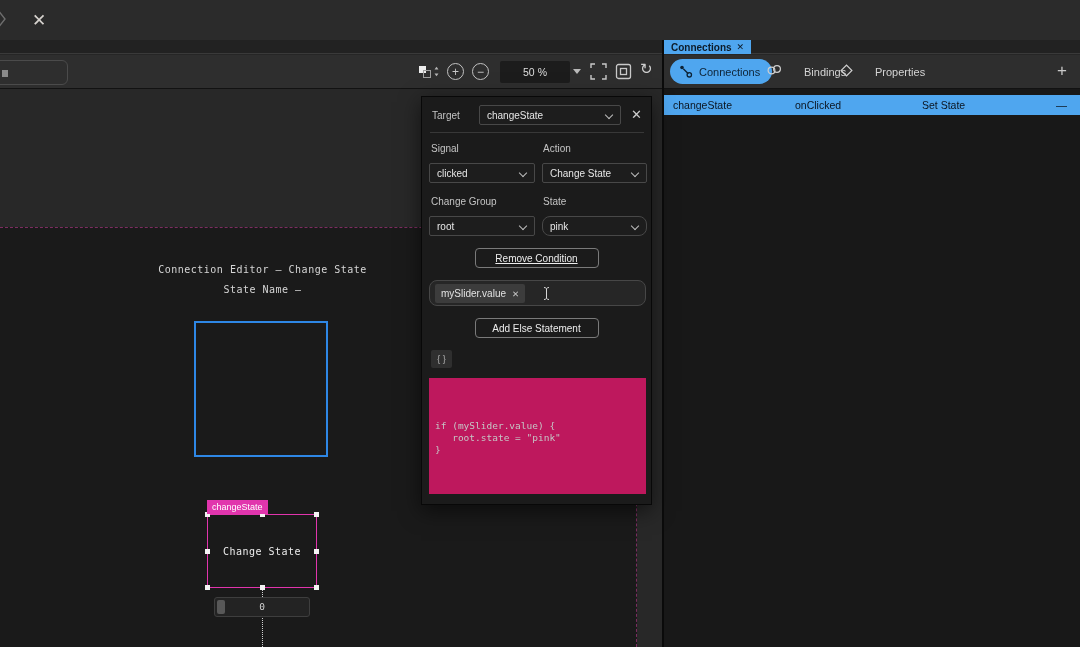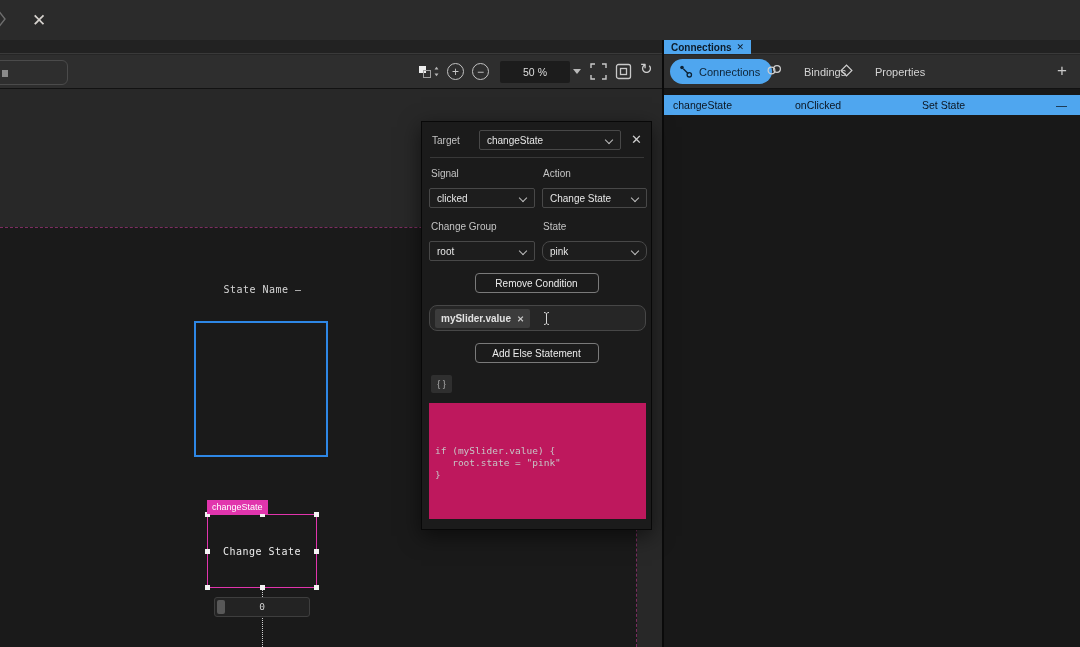--- a/index.html
+++ b/index.html
@@ -75,41 +75,41 @@
   .h { position:absolute; width:5px; height:5px; background:#f4f4f4; z-index:6; }
   #dotline { left:262px; top:499px; height:59px; border-left:1px dotted #cfcfcf; z-index:2; }
   #slider { left:214px; top:508px; width:96px; height:20px; background:#232323;
             border:1px solid #3e3e3e; border-radius:3px; z-index:3; }
   #slider-handle { position:absolute; left:2px; top:2px; width:8px; height:14px; background:#585858; border-radius:2px; }
   #slider-value { position:absolute; left:0; top:3px; width:100%; text-align:center; color:#d0d0d0;
                   font-family:"DejaVu Sans Mono", monospace; font-size:9.5px; }
 
   
   #dialog { left:421px; top:96px; width:231px; height:409px; background:#1b1b1b;
-            border:1px solid #080808; box-shadow:0 6px 20px rgba(0,0,0,.55); z-index:20;margin-top:25px; }
+            border:1px solid #080808; box-shadow:0 6px 20px rgba(0,0,0,.55); z-index:20; }
   #dialog .lbl { position:absolute; color:#c4c4c4; font-size:10px; }
   .sel { position:absolute; height:20px; background:#1d1d1d; border:1px solid #484848; border-radius:2px;
          color:#e6e6e6; font-size:10px; display:flex; align-items:center; padding:0 18px 0 7px; }
   .sel::after { content:""; position:absolute; right:8px; top:6px; width:5px; height:5px;
                 border-right:1.4px solid #bdbdbd; border-bottom:1.4px solid #bdbdbd; transform:rotate(45deg); }
   #d-target-lbl { left:10px; top:13px; }
   #d-target-sel { left:57px; top:8px; width:142px; }
   #d-close { position:absolute; left:205px; top:8px; width:19px; height:19px; color:#cfcfcf; font-size:13px;
              display:flex; align-items:center; justify-content:center; }
   #d-sep { position:absolute; left:8px; top:35px; width:214px; height:1px; background:#383838; }
   #d-signal-lbl { left:9px; top:46px; }   #d-action-lbl { left:121px; top:46px; }
   #d-signal-sel { left:7px; top:66px; width:106px; } #d-action-sel { left:120px; top:66px; width:105px; }
   #d-sgroup-lbl { left:9px; top:99px; }   #d-state-lbl { left:121px; top:99px; }
   #d-sgroup-sel { left:7px; top:119px; width:106px; } #d-state-sel { left:120px; top:119px; width:105px;border-radius:8px; }
   .obtn { position:absolute; left:50%; transform:translateX(-50%); width:124px; height:20px;
           border:1px solid #7a7a7a; border-radius:4px; background:transparent; color:#ececec; font-size:10px;
           display:flex; align-items:center; justify-content:center; font-family:"Liberation Sans",sans-serif; }
-  #d-remove-btn { top:151px; }
+  #d-remove-btn { top:151px;text-decoration:underline; }
   #d-cond-field { position:absolute; left:7px; top:183px; width:217px; height:26px; background:#262626;
-                  border:1px solid #474747; border-radius:8px;font-weight:bold; }
+                  border:1px solid #474747; border-radius:8px; }
   #d-chip { position:absolute; left:5px; top:3px; height:19px; padding:0 6px; background:#3c3c3c; border-radius:2px;
             display:flex; align-items:center; gap:6px; color:#e2e2e2; font-size:10px; }
   #d-chip .cclose { font-size:8.5px; color:#c9c9c9; }
   #d-ibeam { position:absolute; left:112px; top:5px; }
   #d-else-btn { top:221px; }
   #d-braces { position:absolute; left:9px; top:253px; width:21px; height:18px; background:#2f2f2f; border-radius:2px;
               color:#b2b2b2; font-size:9px; display:flex; align-items:center; justify-content:center; }
   #d-code { position:absolute; left:7px; top:281px; width:217px; height:116px; background:#be185d;
             color:#c6c6c6; font-family:"DejaVu Sans Mono", monospace; font-size:9.5px; line-height:12px;
             padding:42px 0 0 6px; white-space:pre; }
@@ -194,20 +194,21 @@
 
 <div class="abs" id="conn-row">
   <span id="row-target">changeState</span>
   <span id="row-signal">onClicked</span>
   <span id="row-action">Set State</span>
   <span id="row-remove">—</span>
 </div>
 
 <div class="abs tex" id="canvas">
   <div class="abs" id="form-rect"></div>
+  <div class="abs canvas-txt" id="c-title">Connection Editor — Change State</div>
   <div class="abs canvas-txt" id="c-subtitle">State Name —</div>
   <div class="abs" id="blue-rect"></div>
 
   <div class="abs" id="sel-label">changeState</div>
   <div class="abs" id="sel-rect">
     <div id="sel-btn-text">Change State</div>
     <span class="h" style="left:-3px;top:-3px"></span>
     <span class="h" style="left:52px;top:-3px"></span>
     <span class="h" style="right:-3px;top:-3px"></span>
     <span class="h" style="left:-3px;top:34px"></span>

